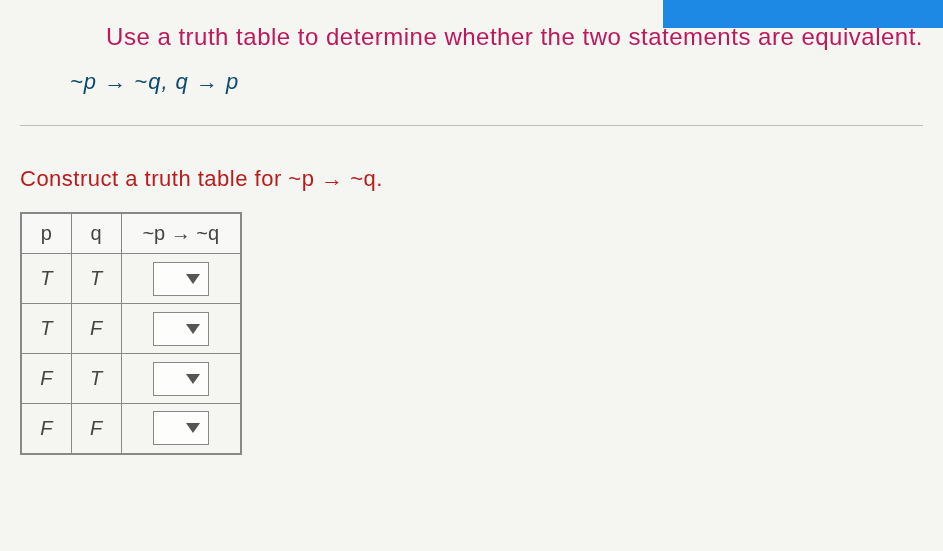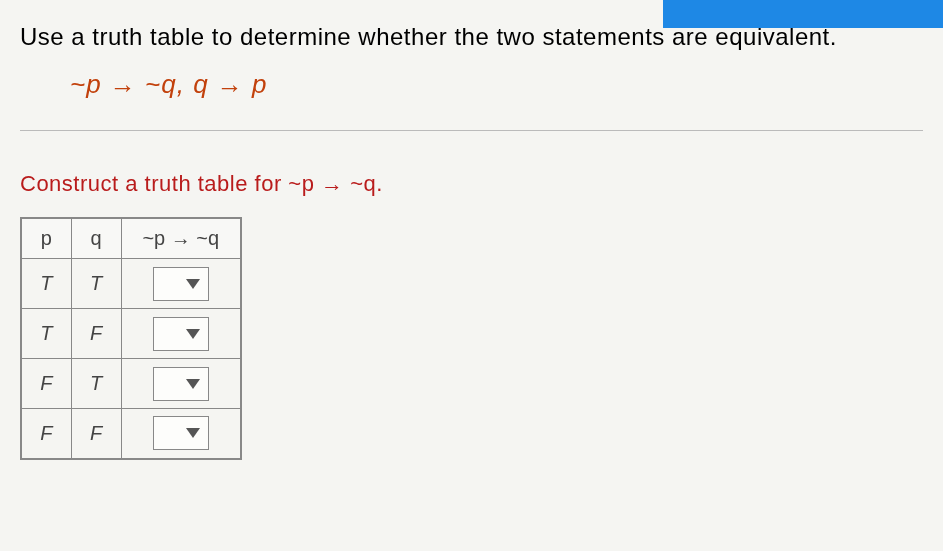--- a/index.html
+++ b/index.html
@@ -20,28 +20,29 @@
     .top-bar {
       position: absolute;
       top: 0;
       right: 0;
       width: 280px;
       height: 28px;
       background: #1e88e5;
     }
     .question-text {
       font-size: 24px;
-      color: #000000;
+      color: #be185d;
       margin-top: 8px;
       margin-bottom: 18px;
       letter-spacing: 0.5px;
+      text-align: right;
     }
     .formula {
-      font-size: 26px;
-      color: #c2410c;
+      font-size: 22px;
+      color: #0c4a6e;
       margin-left: 50px;
       margin-bottom: 30px;
       font-style: italic;
       letter-spacing: 1px;
     }
     .divider {
       border: none;
       border-top: 1px solid #bbb;
       margin-bottom: 40px;
     }

